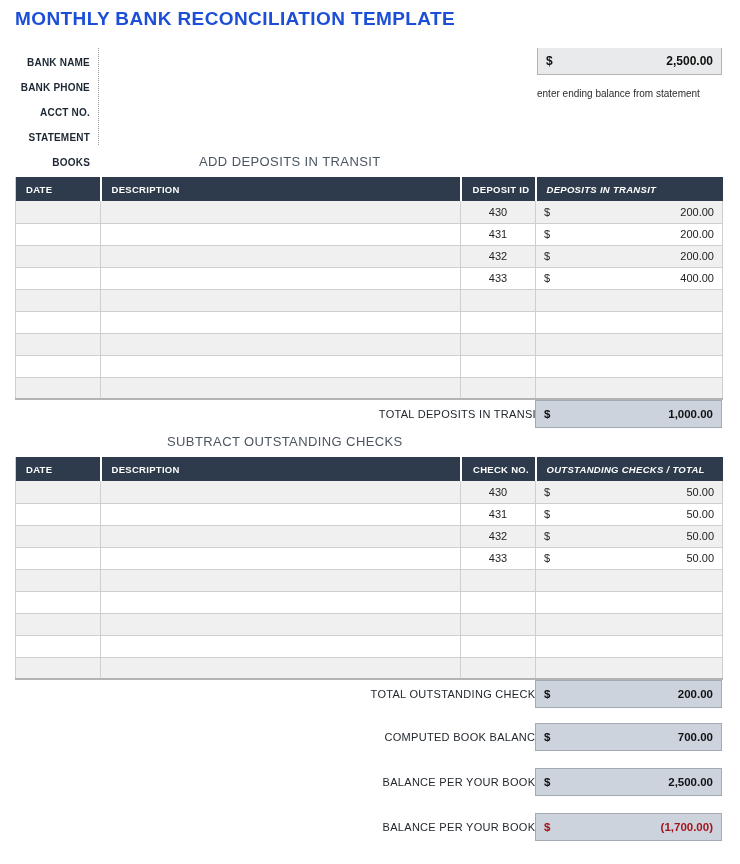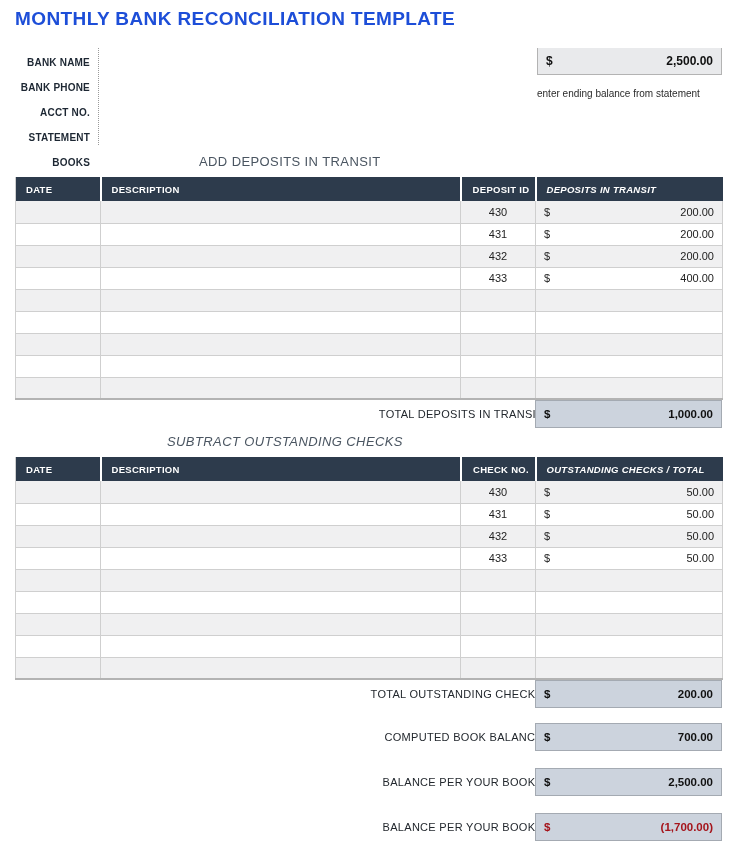--- a/index.html
+++ b/index.html
@@ -26,21 +26,21 @@
     text-align: center; font-size: 9.5px; font-weight: bold; letter-spacing: 0.3px; }
   .stmt-value { height: 27px; background: #e9eaec; border: 1px solid #b3b3b3; border-top: none;
     display: flex; align-items: center; justify-content: space-between; padding: 0 8px;
     font-size: 12px; font-weight: bold; color: #111; }
   .stmt-caption { margin-top: 13px; font-size: 10px; color: #2b2b2b; }
 
   
   .section-title { position: absolute; font-size: 13px; color: #4a5561;
     letter-spacing: 0.4px; }
   .section-title.t1 { left: 199px; top: 154px; }
-  .section-title.t2 { left: 167px; top: 434px; font-style: italic; }
+  .section-title.t2 { left: 167px; top: 434px; }
 
   
   table.grid { position: absolute; left: 15px; width: 707px; border-collapse: collapse;
     table-layout: fixed; border-left: 1px solid #cfcfcf; border-bottom: 2px solid #b3b3b3; }
   table.grid.tbl1 { top: 177px; }
   table.grid.tbl2 { top: 457px; }
   .grid col.c1 { width: 85px; } .grid col.c2 { width: 360px; }
   .grid col.c3 { width: 75px; } .grid col.c4 { width: 187px; }
   .grid th { background: #2d3b4c; color: #ffffff; font-size: 9.5px; font-weight: bold;
     height: 24px; text-align: left; padding-left: 10px; letter-spacing: 0.3px;

